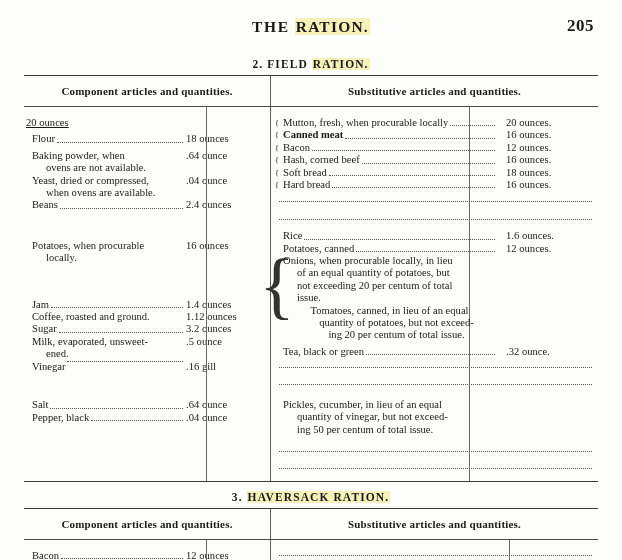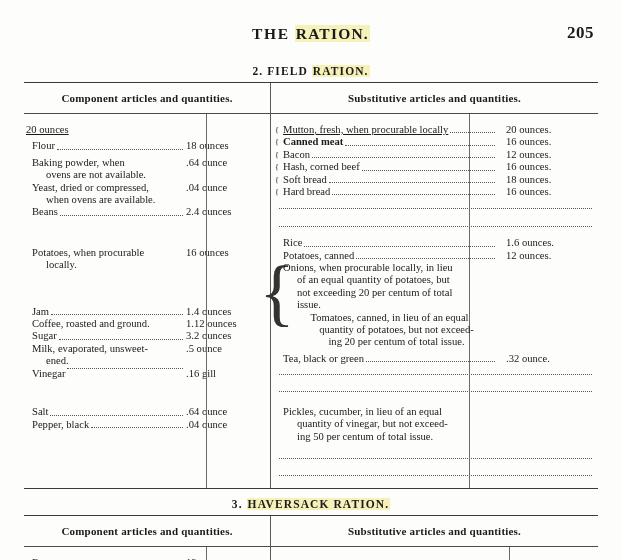--- a/index.html
+++ b/index.html
@@ -18,21 +18,21 @@
   .page {
     position: relative;
     width: 622px;
     height: 560px;
   }
 
   
   .running-head {
     position: relative;
     height: 34px;
-    margin-top: 25px;
+    margin-top: 18px;
   }
   .head-title {
     text-align: center;
     font-size: 15.5px;
     letter-spacing: 1.2px;
     font-weight: 700;
     font-variant: small-caps;
   }
   .head-title .plain {
     letter-spacing: 1.6px;
@@ -347,21 +347,21 @@
           <div class="brace">
             <div style="font-size:9px;line-height:12.4px;">{</div>
             <div style="font-size:9px;line-height:12.4px;">{</div>
             <div style="font-size:9px;line-height:12.4px;">{</div>
             <div style="font-size:9px;line-height:12.4px;">{</div>
             <div style="font-size:9px;line-height:12.4px;">{</div>
             <div style="font-size:9px;line-height:12.4px;">{</div>
           </div>
           <div style="flex:1;">
             <div class="rowline">
-              <div class="art" style="display:flex;align-items:flex-end;padding-left:0;text-decoration:underline;">
+              <div class="art" style="display:flex;align-items:flex-end;padding-left:0;">
                 <span>Mutton, fresh, when procurable locally</span>
                 <span class="leader"></span>
               </div>
               <div class="qty-sub">20 ounces.</div>
             </div>
             <div class="rowline">
               <div class="art" style="display:flex;align-items:flex-end;padding-left:0;font-weight:bold;">
                 <span>Canned meat</span>
                 <span class="leader"></span>
               </div>

